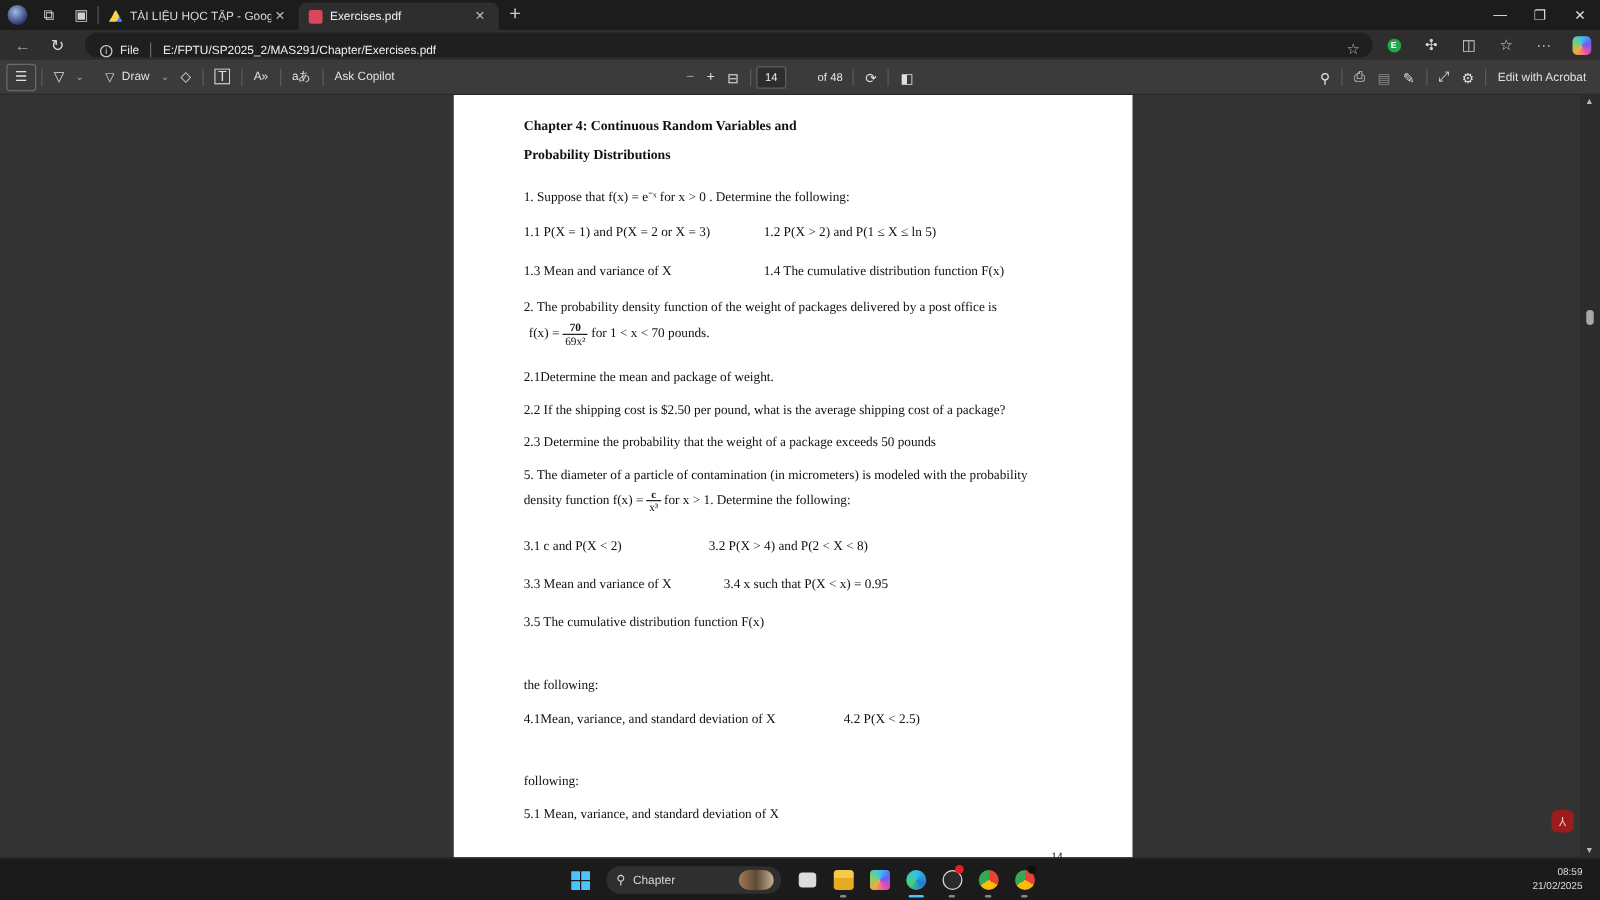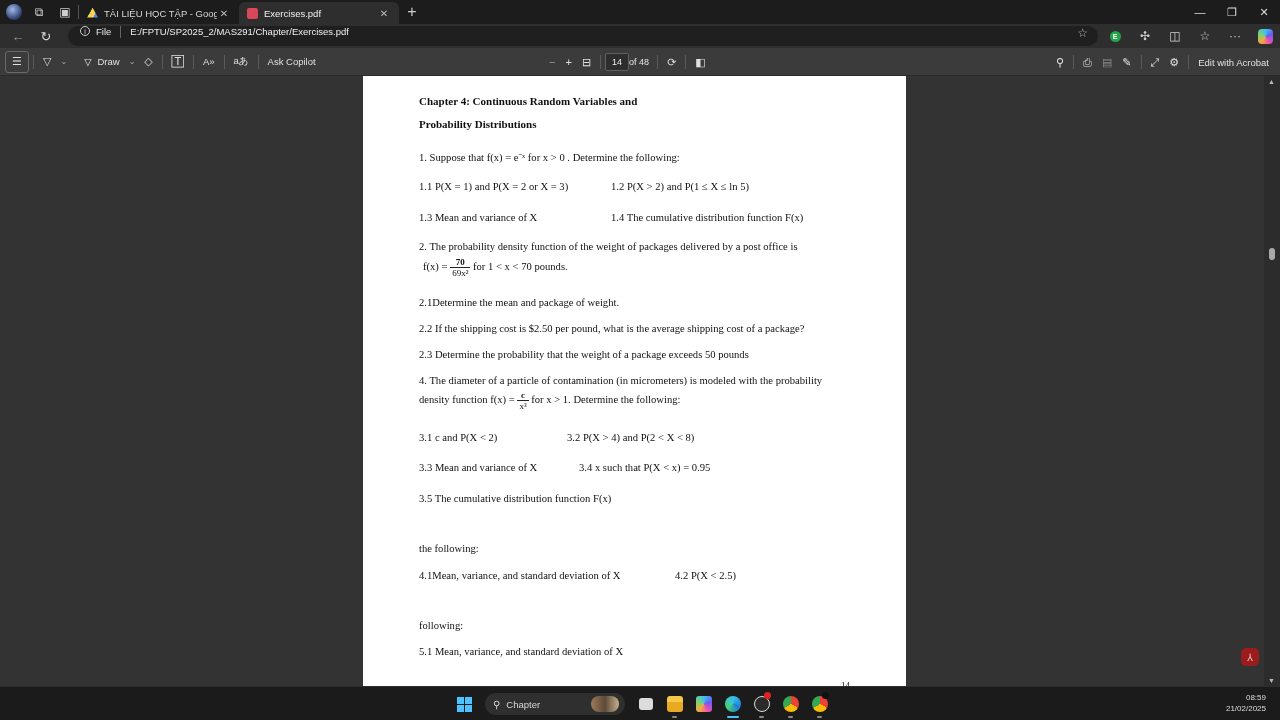--- a/index.html
+++ b/index.html
@@ -14,21 +14,21 @@
   .tab .label { flex: 1; white-space: nowrap; overflow: hidden; }
   .tab .close { width: 14px; text-align: center; font-size: 10px; color: #bbb; }
   .tab-sep { width: 1px; height: 14px; background: #555; }
   .newtab { width: 26px; text-align: center; font-size: 16px; color: #ccc; }
   .winctrl { position: absolute; right: 0; top: 0; display: flex; height: 24px; }
   .winctrl div { width: 32px; height: 24px; display: flex; align-items: center; justify-content: center; font-size: 11px; color: #ddd; }
 
   .addrbar { position: absolute; left: 0; top: 24px; width: 1280px; height: 24px; background: #2e2e2e; display: flex; align-items: center; }
   .nav-btn { width: 28px; height: 24px; display: flex; align-items: center; justify-content: center; font-size: 13px; color: #9a9a9a; }
   .nav-btn.on { color: #d6d6d6; }
-  .omnibox { position: absolute; left: 68px; top: 2px; width: 1030px; height: 20px; background: #1f1f1f; border-radius: 10px; display: flex; align-items: flex-start; font-size: 9.5px; }
+  .omnibox { position: absolute; left: 68px; top: 2px; width: 1030px; height: 20px; background: #1f1f1f; border-radius: 10px; display: flex; align-items: flex-end; font-size: 9.5px; }
   .omnibox .info { width: 10px; height: 10px; border: 1px solid #ccc; border-radius: 50%; font-size: 7px; display: flex; align-items: center; justify-content: center; margin-left: 12px; color: #ddd; }
   .omnibox .file { margin-left: 6px; color: #e8e8e8; }
   .omnibox .sep { width: 1px; height: 12px; background: #666; margin: 0 9px; }
   .omnibox .url { color: #f0f0f0; }
   .omnibox .star { position: absolute; right: 10px; font-size: 12px; color: #bbb; }
   .addr-right { position: absolute; right: 0; top: 0; height: 24px; display: flex; align-items: center; }
   .addr-right .ic { width: 30px; height: 24px; display: flex; align-items: center; justify-content: center; font-size: 12px; color: #d0d0d0; }
   .ext-e { width: 11px; height: 11px; border-radius: 50%; background: #23a64a; color: #fff; font-size: 7px; font-weight: bold; display: flex; align-items: center; justify-content: center; }
   .copilot { width: 15px; height: 15px; border-radius: 4px; background: conic-gradient(#3ec1f3, #6a5cf5, #e64fb0, #f6a940, #7bd36d, #3ec1f3); }
 
@@ -163,21 +163,21 @@
         <span style="color:#999">−</span>
       </div>
     <div class="pbtn">
         <span>+</span>
       </div>
     <div class="pbtn">
         <span>⊟</span>
       </div>
     <div class="vsep"></div>
     <div class="pagebox">14</div>
-    <span style="margin-left:0;font-size:9px">of 48</span>
+    <span style="margin-left:25px;font-size:9px">of 48</span>
     <div class="vsep" style="margin-left:8px"></div>
     <div class="pbtn">
         <span>⟳</span>
       </div>
     <div class="vsep"></div>
     <div class="pbtn">
         <span>◧</span>
       </div>
   </div>
 
@@ -226,21 +226,21 @@
       <span class="frac">
         <span class="num">70</span>
         <span class="den">69x²</span>
       </span>
       <span> for  1 &lt; x &lt; 70 pounds.</span>
     </div>
     <div class="ln" style="top:221px">2.1Determine the mean and package of weight.</div>
     <div class="ln" style="top:247px">2.2 If the shipping cost is $2.50 per pound, what is the average shipping cost of a package?</div>
     <div class="ln" style="top:273px">2.3 Determine the probability that the weight of a package exceeds 50 pounds</div>
 
-    <div class="ln" style="top:299px">4. The diameter of a particle of contamination (in micrometers) is modeled with the probability</div>
+    <div class="ln" style="top:299px">5. The diameter of a particle of contamination (in micrometers) is modeled with the probability</div>
     <div class="ln" style="top:314px">
       <span>density function  f(x) =</span>
       <span class="frac">
         <span class="num">c</span>
         <span class="den">x³</span>
       </span>
       <span> for x &gt; 1. Determine the following:</span>
     </div>
     <div class="ln" style="top:356px">3.1  c  and  P(X &lt; 2)</div>
     <div class="col2" style="left:204px;top:356px">3.2  P(X &gt; 4)  and  P(2 &lt; X &lt; 8)</div>

